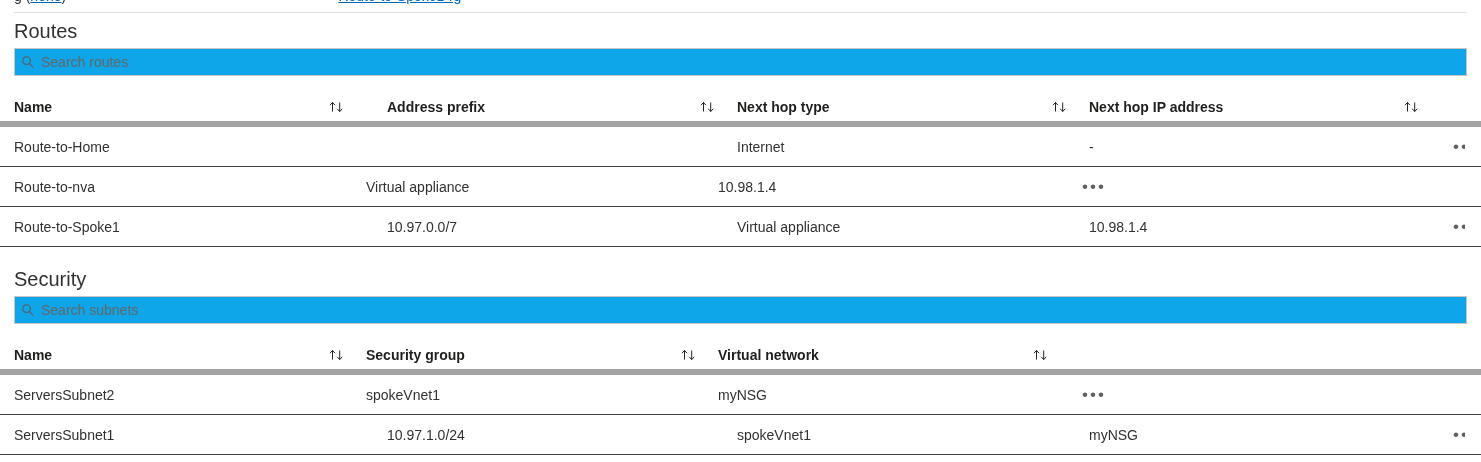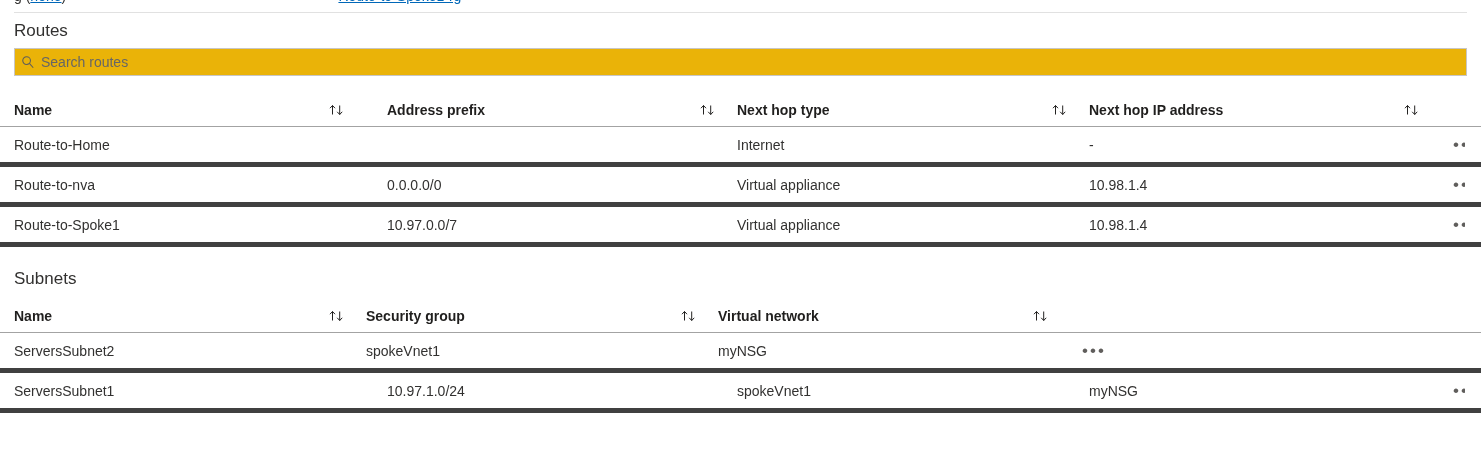--- a/index.html
+++ b/index.html
@@ -49,35 +49,35 @@
   
   .section {
     position: absolute;
     left: 0;
     width: 1481px;
   }
   #routes-section { top: 20px; }
   #subnets-section { top: 268px; }
 
   .section-title {
-    font-size: 17px;
+    font-size: 20px;
     line-height: 22px;
     color: #323130;
     padding-left: 14px;
     font-weight: 400;
     margin: 0 0 6px 0;
   }
 
   
   .searchbox {
     position: relative;
     margin: 0 14px 17px 14px;
     height: 28px;
     border: 1px solid #c8c6c4;
-    background: #eab308;
+    background: #0ea5e9;
     display: flex;
     align-items: center;
   }
   .searchbox .mag {
     width: 26px;
     min-width: 26px;
     display: flex;
     align-items: center;
     justify-content: center;
     color: #5c5c5c;
@@ -105,25 +105,25 @@
   }
   .grid-row {
     display: flex;
     align-items: center;
     padding-left: 14px;
     padding-right: 16px;
     position: relative;
   }
   .grid-row.header {
     height: 34px;
-    border-bottom: 1px solid #a3a3a3;
+    border-bottom: 6px solid #a3a3a3;
   }
   .grid-row.data {
     height: 40px;
-    border-bottom: 5px solid #404040;
+    border-bottom: 1px solid #404040;
   }
   .cell {
     font-size: 14px;
     line-height: 18px;
     color: #323130;
     display: flex;
     align-items: center;
     overflow: hidden;
     white-space: nowrap;
   }
@@ -238,21 +238,20 @@
       <div class="cell col-1"></div>
       <div class="cell col-2">Internet</div>
       <div class="cell col-3">-</div>
       <div class="cell col-actions">
         <span class="ellipsis-btn">•••</span>
       </div>
     </div>
 
     <div class="grid-row data">
       <div class="cell col-0">Route-to-nva</div>
-      <div class="cell col-1">0.0.0.0/0</div>
       <div class="cell col-2">Virtual appliance</div>
       <div class="cell col-3">10.98.1.4</div>
       <div class="cell col-actions">
         <span class="ellipsis-btn">•••</span>
       </div>
     </div>
 
     <div class="grid-row data">
       <div class="cell col-0">Route-to-Spoke1</div>
       <div class="cell col-1">10.97.0.0/7</div>
@@ -261,22 +260,31 @@
       <div class="cell col-actions">
         <span class="ellipsis-btn">•••</span>
       </div>
     </div>
 
   </div>
 </div>
 
 <div class="section" id="subnets-section">
 
-  <div class="section-title">Subnets</div>
-
+  <div class="section-title">Security</div>
+
+  <div class="searchbox">
+    <span class="mag">
+      <svg width="14" height="14" viewBox="0 0 16 16" fill="none" stroke="#5c5c5c" stroke-width="1.2">
+        <circle cx="6.4" cy="6.4" r="4.4"></circle>
+        <line x1="9.6" y1="9.6" x2="14" y2="14.6"></line>
+      </svg>
+    </span>
+    <input type="text" value="" placeholder="Search subnets" style="">
+  </div>
 
   <div class="grid">
 
     <div class="grid-row header">
       <div class="cell col-0">
         <span>Name</span>
         <span class="sorticon">
           <svg width="18" height="14" viewBox="0 0 20 14" fill="none" stroke="#201f1e" stroke-width="1.1">
             <line x1="5" y1="12" x2="5" y2="2"></line>
               <polyline points="2.2,5 5,2 7.8,5"></polyline>

